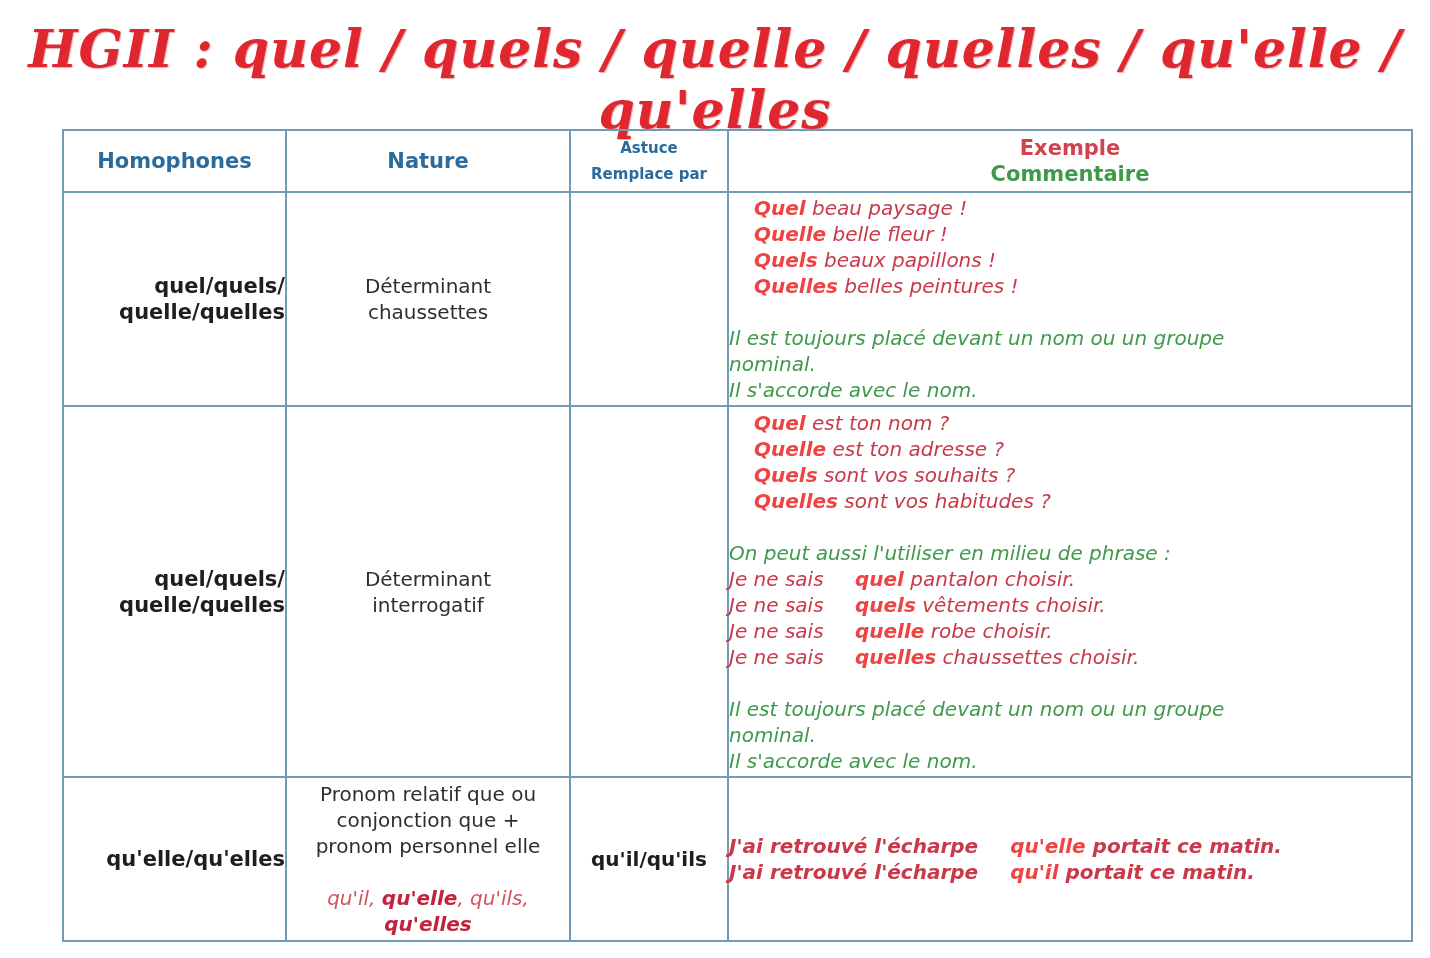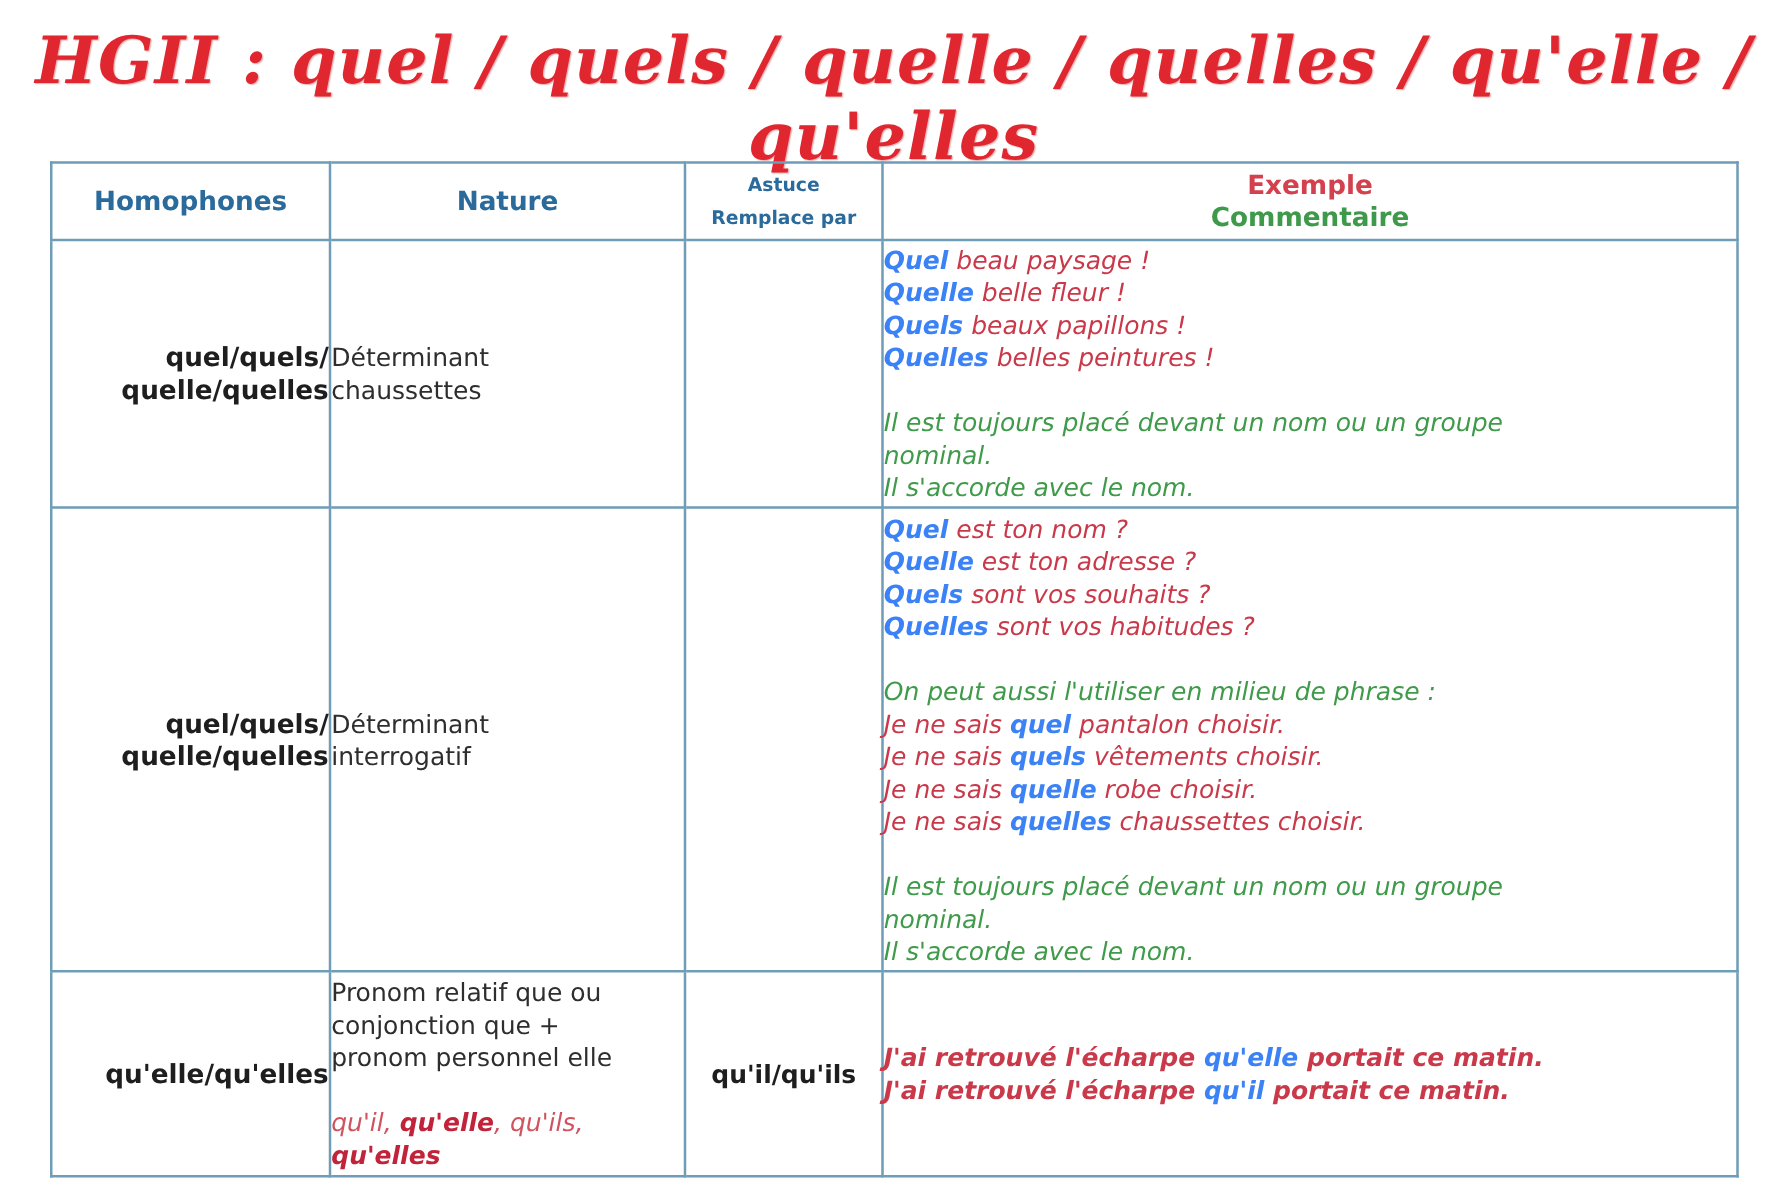--- a/index.html
+++ b/index.html
@@ -4,41 +4,41 @@
 <style>
   html, body { margin: 0; padding: 0; background: #ffffff; }
   body { width: 1430px; height: 958px; position: relative; overflow: hidden; font-family: "DejaVu Sans", sans-serif; }
   .title {
     position: absolute; left: 0; top: 18px; width: 1430px; text-align: center;
     font-family: "DejaVu Serif", serif; font-style: italic; font-weight: bold;
     font-size: 52px; color: #e0262e; letter-spacing: 1px;
     text-shadow: 1px 1px 1px rgba(180,20,30,0.35);
   }
   table.homo {
-    position: absolute; left: 40px; top: 129px;
+    position: absolute; left: 62px; top: 129px;
     border-collapse: collapse; table-layout: fixed;
     width: 1349px;
   }
   table.homo td, table.homo th {
     border: 2px solid #6f9cb6; padding: 0; vertical-align: middle;
   }
   col.c1 { width: 223px; } col.c2 { width: 284px; } col.c3 { width: 158px; } col.c4 { width: 684px; }
   th { height: 60px; font-weight: bold; }
   th.h-blue { color: #2a6b9c; font-size: 21px; }
   th.h-astuce { color: #2a6b9c; font-size: 15px; line-height: 26px; }
   th.h-ex { font-size: 21px; line-height: 26px; margin-top: 36px; }
   .ex-red { color: #d4414e; }
   .ex-green { color: #3e9a4a; }
   td.homo-cell { text-align: right; font-weight: bold; font-size: 21px; color: #1e1e1e; line-height: 26px; }
-  td.nature { text-align: left; font-size: 20px; color: #2e2e2e; line-height: 26px; }
+  td.nature { text-align: center; font-size: 20px; color: #2e2e2e; line-height: 26px; }
   td.astuce { text-align: center; font-weight: bold; font-size: 20px; color: #1e1e1e; border-radius: 10px; }
   td.examples { font-size: 20px; font-style: italic; line-height: 26px; padding: 3px 3px 3px 4px; vertical-align: top; }
   .line { white-space: nowrap; }
   .red { color: #c9394a; }
-  .red b { color: #3b82f6; }
+  .red b { color: #ef4444; padding-left: 25px; }
   .green { color: #3f9a4a; }
   .gap { height: 26px; }
   tr.r1 { height: 214px; }
   tr.r2 { height: 371px; }
   tr.r3 { height: 164px; }
   .nat-red { color: #d0535f; font-style: italic; }
   .nat-red b { color: #c0233a; }
   td.ex-mid { vertical-align: middle; font-weight: bold; }
 </style>
 </head>

